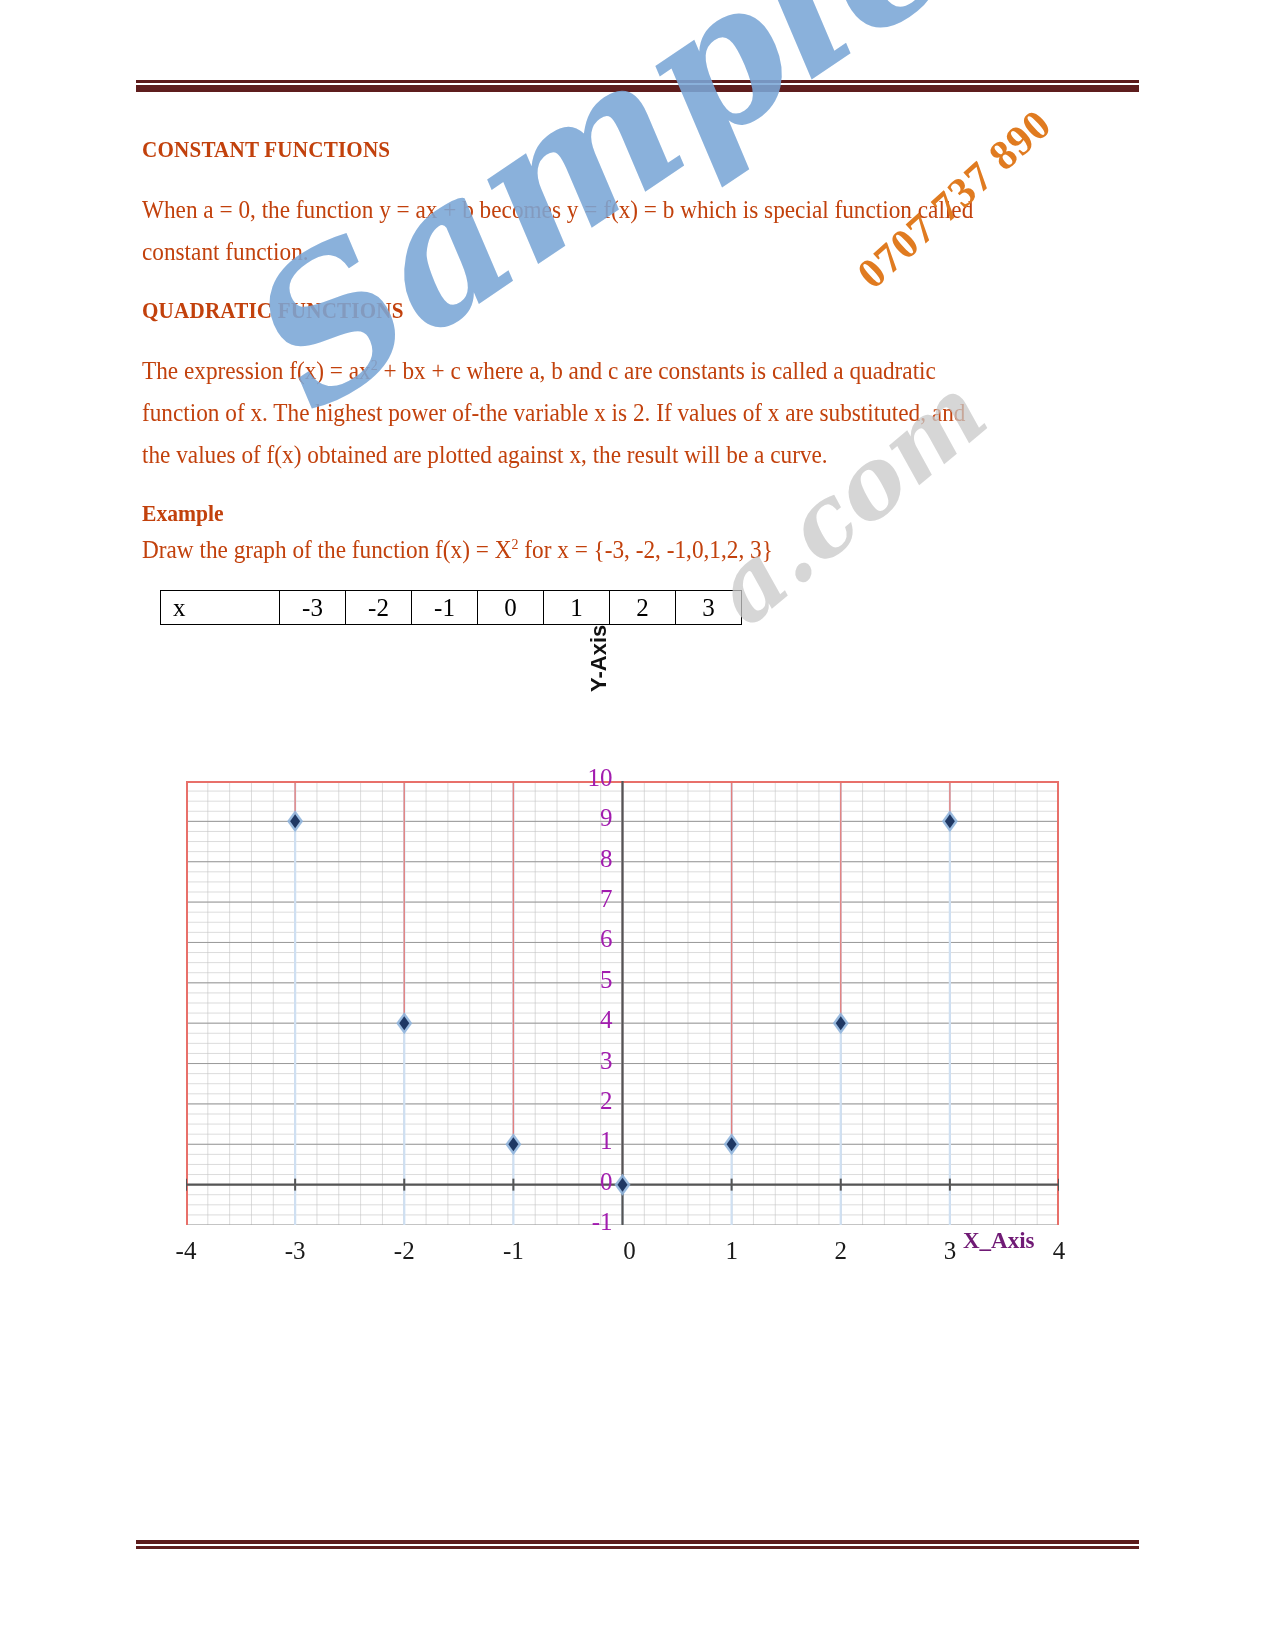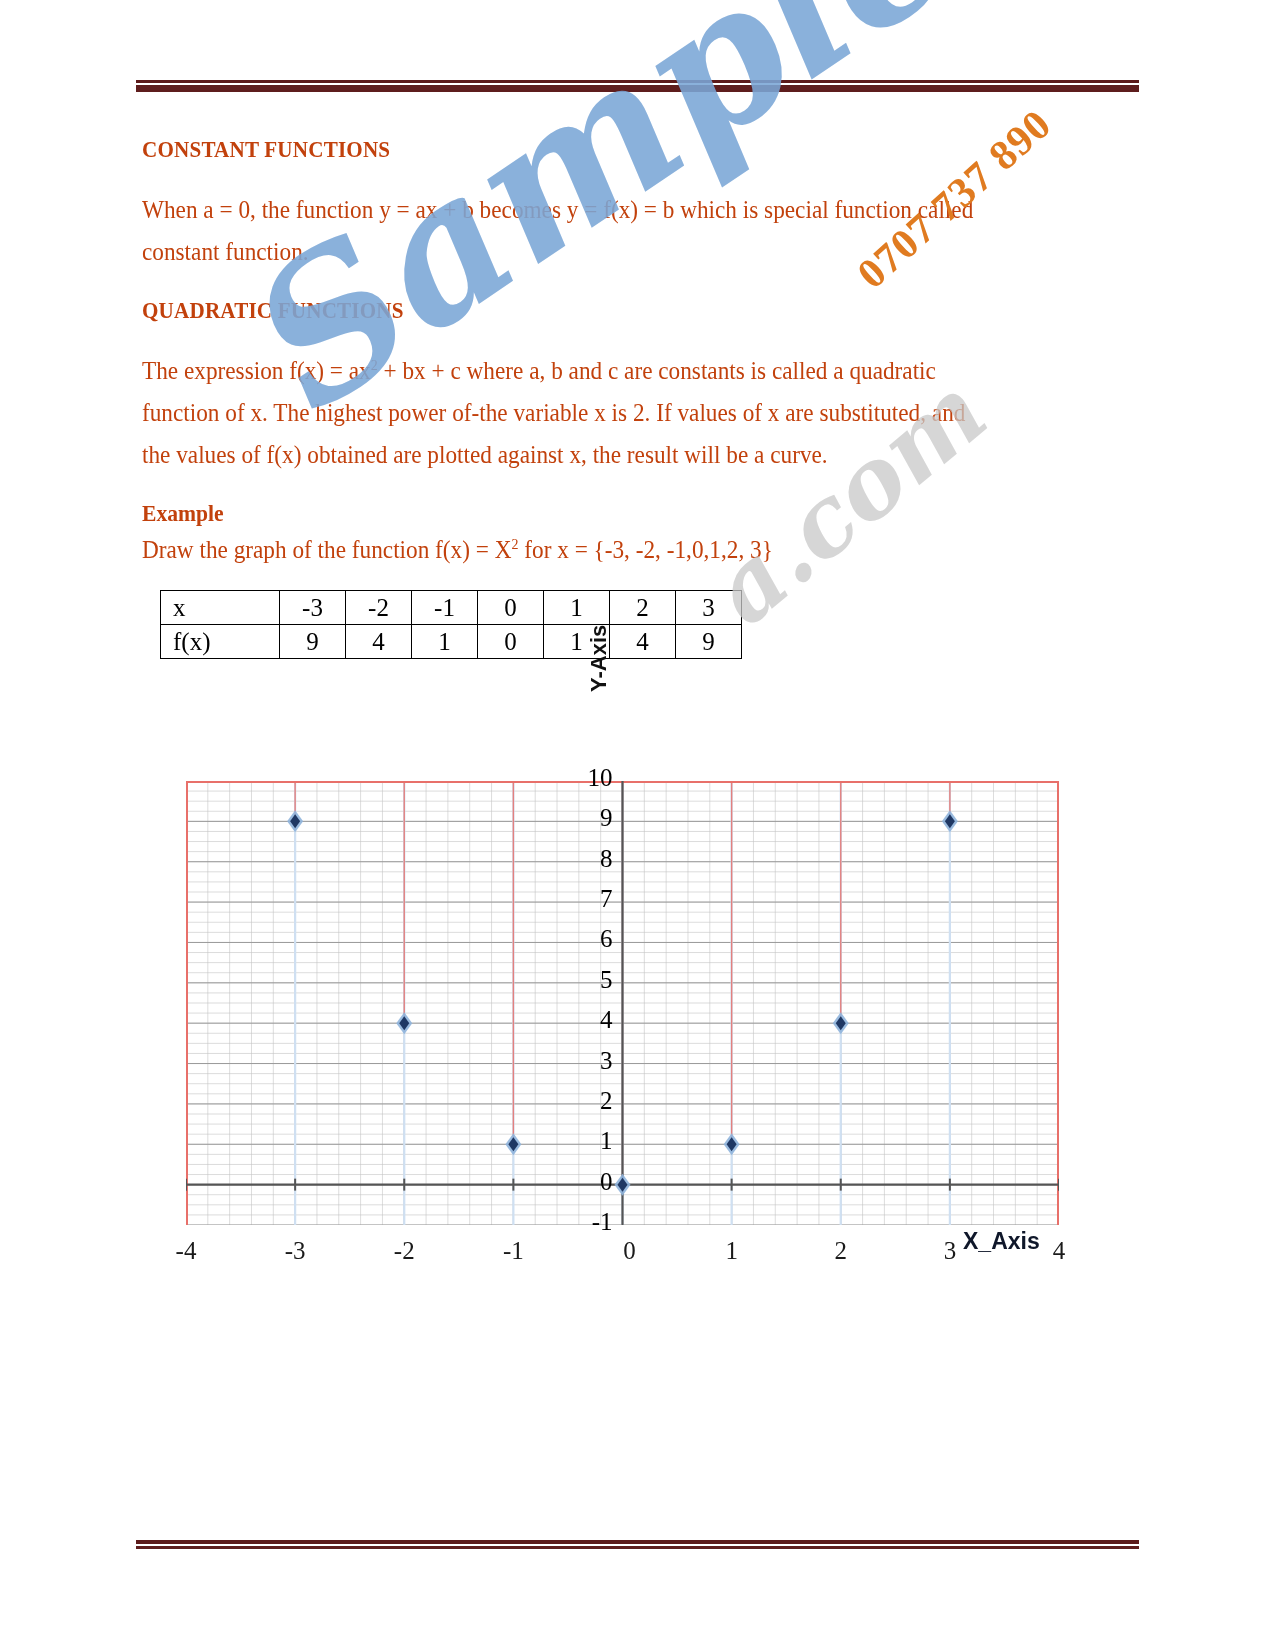--- a/index.html
+++ b/index.html
@@ -55,26 +55,26 @@
   .graph{position:absolute;left:186px;top:781px;width:873px;height:444px;}
   .graph svg{display:block;}
   .ylabel{
     position:absolute;left:586px;top:692px;
     font-family:"Liberation Sans",sans-serif;font-weight:bold;font-size:22px;
     color:#111;transform:rotate(-90deg);transform-origin:left top;
     white-space:nowrap;
   }
   .xlabel{
     position:absolute;left:963px;top:1228px;
-    font-family:Liberation Sans, sans-serif;font-weight:bold;font-size:23px;
-    color:#0f172a;white-space:nowrap;
+    font-family:Liberation Serif, serif;font-weight:bold;font-size:23px;
+    color:#701a75;white-space:nowrap;
   }
   .ytick{
     position:absolute;font-family:"Liberation Serif",serif;font-size:25px;
-    color:#000000;text-align:right;width:34px;
+    color:#a21caf;text-align:right;width:34px;
   }
   .xtick{
     position:absolute;font-family:"Liberation Serif",serif;font-size:25px;
     color:#1a1a1a;text-align:center;width:34px;
   }
 
   
   .wm{position:absolute;pointer-events:none;user-select:none;}
   .wm-sample{
     left:214px;top:268px;
@@ -153,30 +153,20 @@
       <tbody>
         <tr>
           <td class="lbl">x</td>
           <td class="num">-3</td>
           <td class="num">-2</td>
           <td class="num">-1</td>
           <td class="num">0</td>
           <td class="num">1</td>
           <td class="num">2</td>
           <td class="num">3</td>
-        </tr>
-        <tr>
-          <td class="lbl">f(x)</td>
-          <td class="num">9</td>
-          <td class="num">4</td>
-          <td class="num">1</td>
-          <td class="num">0</td>
-          <td class="num">1</td>
-          <td class="num">4</td>
-          <td class="num">9</td>
         </tr>
       </tbody>
     </table>
   </div>
 
   <div class="ylabel">Y-Axis</div>
   <div class="graph">
     <svg id="chart-svg" width="873" height="444" viewBox="0 0 873 444">
         <rect x="0" y="0" width="873" height="444" fill="#ffffff"></rect>
         <line x1="0" y1="0" x2="0" y2="444" stroke="#c4c4c4" stroke-width="0.6"></line>

